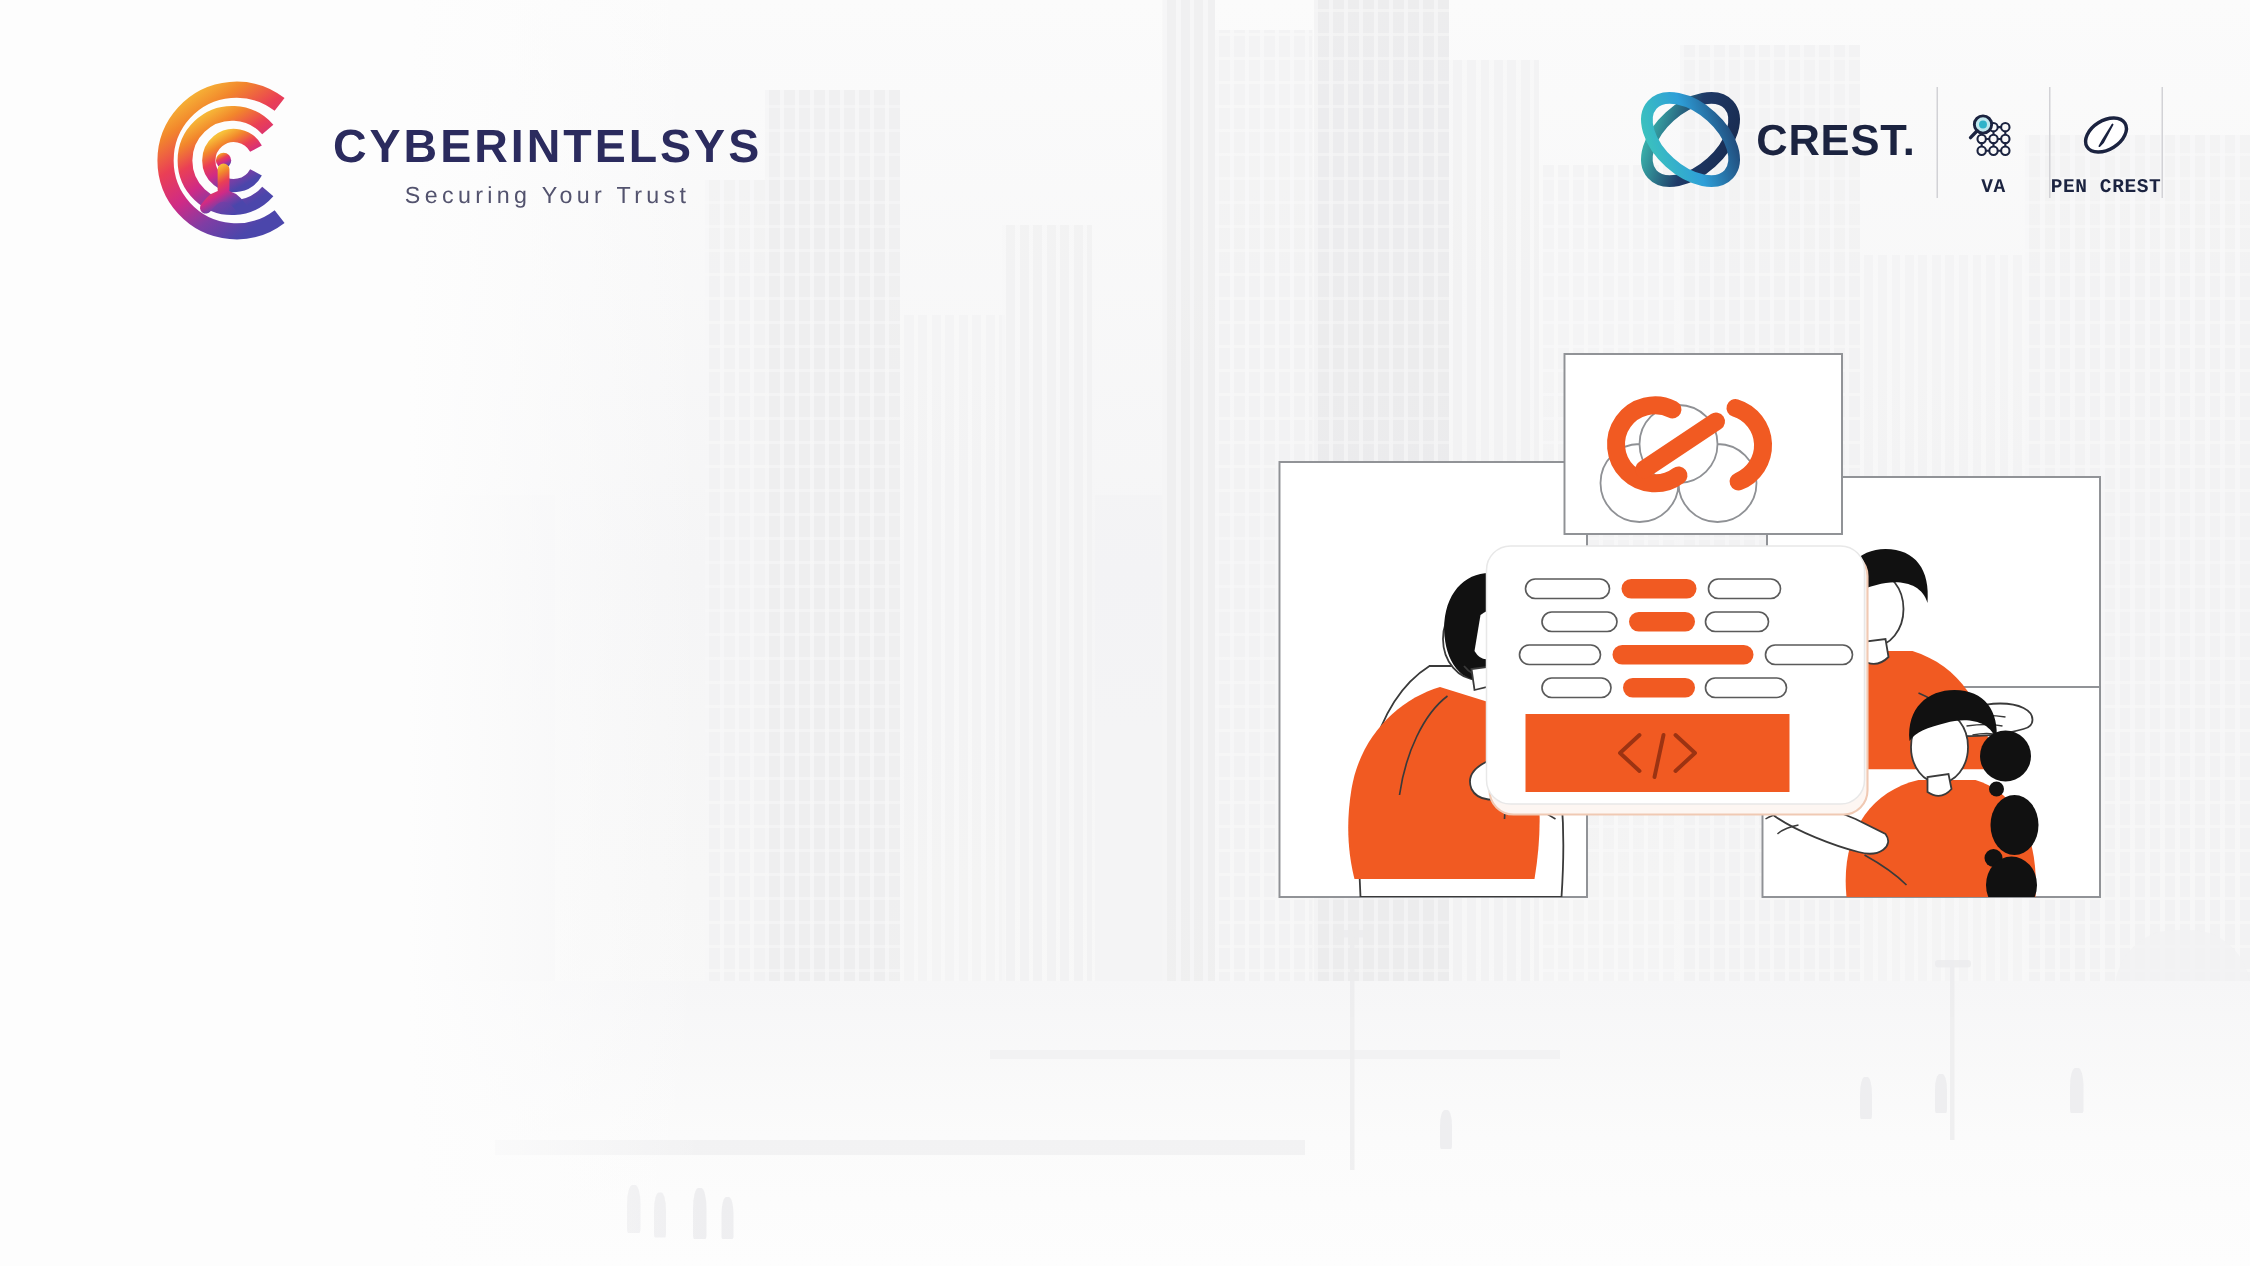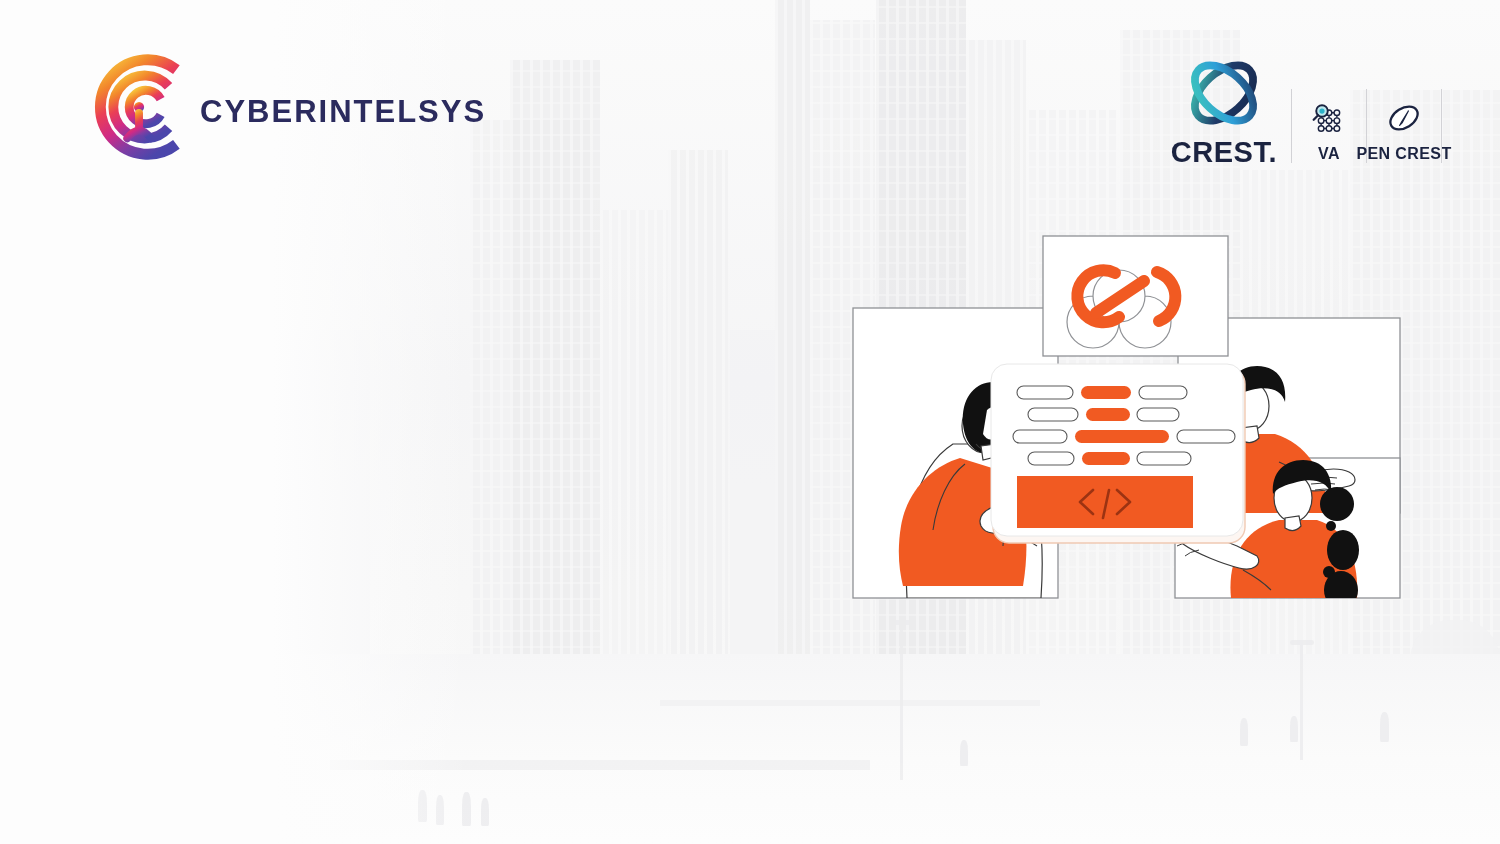--- a/index.html
+++ b/index.html
@@ -60,54 +60,54 @@
   .pole {
     position:absolute; width:3px; background:#ececee; opacity:.8;
   }
   .pole:after {
     content:""; position:absolute; left:-10px; top:0; width:24px; height:5px;
     background:#ececee; border-radius:2px;
   }
 
   
   .logo-block {
-    position:absolute; left:82px; top:48px;
-    display:flex; align-items:center; gap:0;
+    position:absolute; left:92px; top:48px;
+    display:flex; align-items:center; gap:12px;
   }
   .logo-mark { width:118px; height:118px; display:block; }
   .logo-text-wrap { display:flex; flex-direction:column; justify-content:center; padding-top:8px; }
   .logo-word {
     font-size:31px; font-weight:700; color:#2b2b5e;
     letter-spacing:2.0px; line-height:1; white-space:nowrap;
   }
   .logo-tag {
     font-size:15.5px; font-weight:400; color:#53536e;
     letter-spacing:2.9px; margin-top:9px; text-align:center; white-space:nowrap;
   }
 
   
   .crest-block {
     position:absolute; right:58px; top:50px;
     display:flex; align-items:flex-end; gap:0;
   }
-  .crest-logo { display:flex; flex-direction:column; align-items:center; margin-right:14px; }
+  .crest-logo { display:flex; flex-direction:row; align-items:center; margin-right:14px; }
   .crest-mark { width:88px; height:86px; display:block; }
   .crest-word {
     font-size:29px; font-weight:700; color:#1b2340; letter-spacing:0.5px;
     line-height:1; margin-top:2px;
   }
   .vdiv { width:1px; height:74px; background:#d2d2d6; margin:0 0 4px 0; }
   .badge {
     display:flex; flex-direction:column; align-items:center; justify-content:flex-end;
     width:74px; padding-bottom:4px;
   }
   .badge-icon { width:42px; height:42px; display:block; }
   .badge-label {
-    font-size:16px; font-weight:700; color:#1b2340; letter-spacing:0.4px;
-    margin-top:6px; white-space:nowrap;
+    font-size:13px; font-weight:700; color:#1b2340; letter-spacing:0.4px;
+    margin-top:6px; white-space:nowrap;font-family:Liberation Mono, monospace;
   }
 
   
   .headline {
     position:absolute; left:110px; top:236px; width:600px;
     font-size:58px; font-weight:700; line-height:1.16;
     color:#111111; letter-spacing:-0.4px;
   }
   .headline .hl-orange { color:#f15a22; }
   .headline .hl-dark { color:#111111; }
@@ -196,20 +196,21 @@
       <g fill="none" stroke="url(#lg)" stroke-linecap="butt">
         <path d="M96 22 A48 48 0 1 0 96 98" stroke-width="11"></path>
         <path d="M88 39 A32 32 0 1 0 88 81" stroke-width="10"></path>
         <path d="M80 52 A17 17 0 1 0 80 68" stroke-width="9"></path>
       </g>
       <circle cx="58" cy="60" r="5.2" fill="url(#lg)"></circle>
       <path d="M58 66 L58 80 M46 92 Q58 76 70 92" fill="none" stroke="url(#lg)" stroke-width="8" stroke-linecap="round"></path>
     </svg>
     <div class="logo-text-wrap">
       <div class="logo-word">CYBERINTELSYS</div>
+      <div class="logo-tag">Securing Your Trust</div>
     </div>
   </div>
 
   <div class="crest-block">
 
     <div class="crest-logo">
       <svg class="crest-mark" viewBox="0 0 100 100">
         <defs>
           <linearGradient id="cg1" x1="0" y1="0" x2="1" y2="1">
             <stop offset="0%" stop-color="#3ec9b8"></stop>

